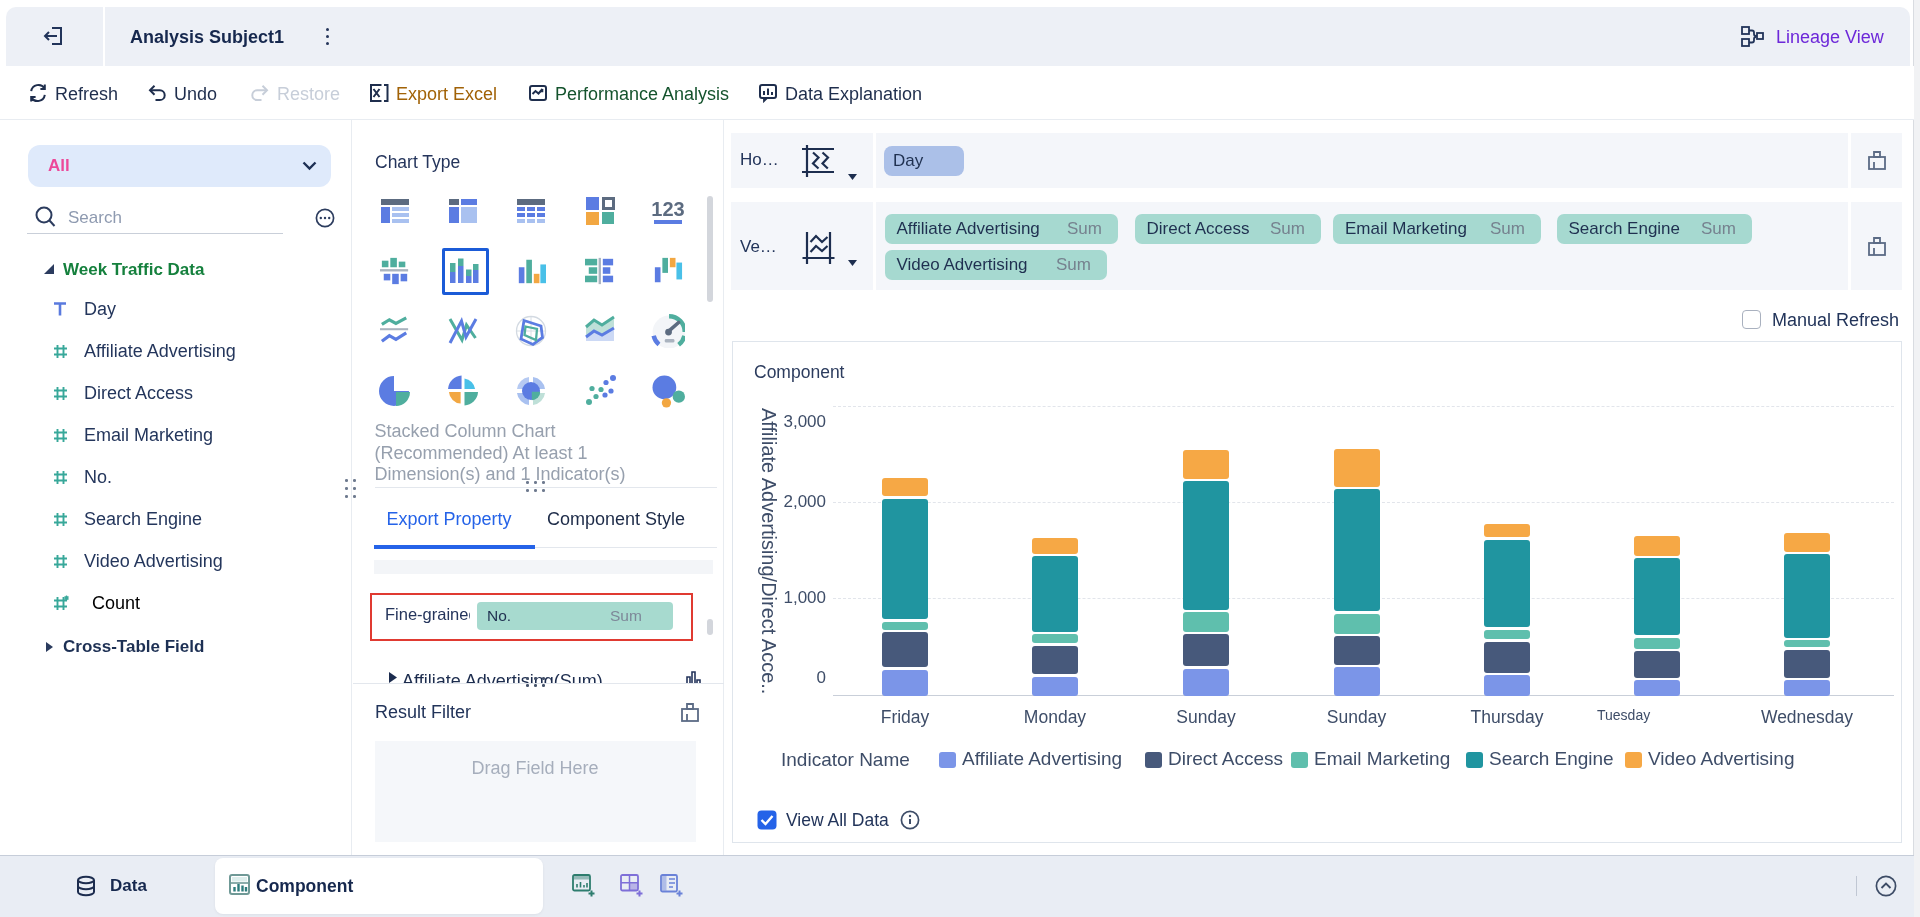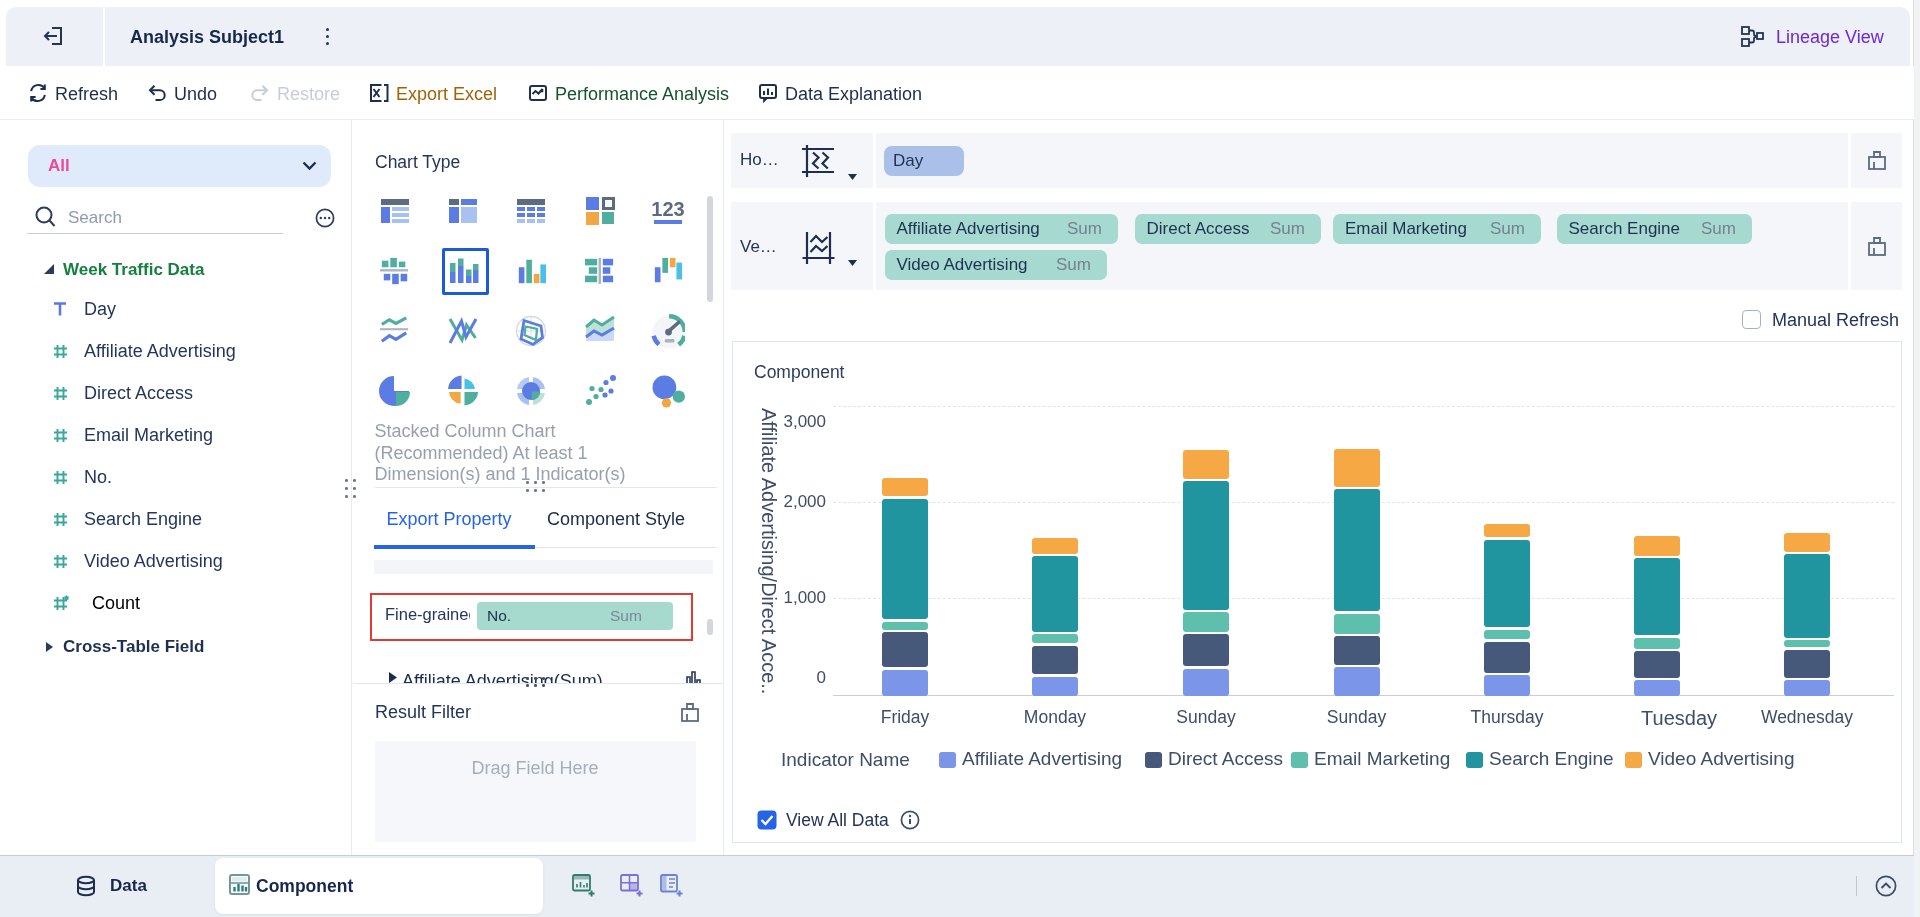--- a/index.html
+++ b/index.html
@@ -405,21 +405,21 @@
 <div class="a" style="left:1484px;top:540px;width:46px;height:87px;background:#2095a0;border-radius:3px"></div>
 <div class="a" style="left:1484px;top:629.5px;width:46px;height:9.5px;background:#5fbfad;border-radius:3px"></div>
 <div class="a" style="left:1484px;top:641.5px;width:46px;height:31.0px;background:#47597b;border-radius:3px"></div>
 <div class="a" style="left:1484px;top:675px;width:46px;height:20.5px;background:#7b95e8;border-radius:3px"></div>
 <div class="a" style="left:1447px;top:707px;width:120px;text-align:center;font-size:17.5px;color:#3e4d68">Thursday</div>
 <div class="a" style="left:1634px;top:535.5px;width:46px;height:20.0px;background:#f6a845;border-radius:3px"></div>
 <div class="a" style="left:1634px;top:557.5px;width:46px;height:77.5px;background:#2095a0;border-radius:3px"></div>
 <div class="a" style="left:1634px;top:637.5px;width:46px;height:11.0px;background:#5fbfad;border-radius:3px"></div>
 <div class="a" style="left:1634px;top:651px;width:46px;height:26.5px;background:#47597b;border-radius:3px"></div>
 <div class="a" style="left:1634px;top:679.5px;width:46px;height:16.0px;background:#7b95e8;border-radius:3px"></div>
-<div class="a" style="left:1597px;top:707px;width:120px;text-align:right;font-size:20px;color:#3e4d68">Tuesday</div>
+<div class="a" style="left:1597px;top:707px;width:120px;text-align:left;font-size:14px;color:#3e4d68">Tuesday</div>
 <div class="a" style="left:1784px;top:533px;width:46px;height:19px;background:#f6a845;border-radius:3px"></div>
 <div class="a" style="left:1784px;top:554px;width:46px;height:83.5px;background:#2095a0;border-radius:3px"></div>
 <div class="a" style="left:1784px;top:640px;width:46px;height:7px;background:#5fbfad;border-radius:3px"></div>
 <div class="a" style="left:1784px;top:649.5px;width:46px;height:28.0px;background:#47597b;border-radius:3px"></div>
 <div class="a" style="left:1784px;top:679.5px;width:46px;height:16.0px;background:#7b95e8;border-radius:3px"></div>
 <div class="a" style="left:1747px;top:707px;width:120px;text-align:center;font-size:17.5px;color:#3e4d68">Wednesday</div>
 <div class="a" style="left:781px;top:749px;font-size:19px;color:#3e4d68">Indicator Name</div>
 <div class="a" style="left:939px;top:751.5px;width:17px;height:16.5px;border-radius:3px;background:#7b95e8"></div>
 <div class="a" style="left:962px;top:748px;font-size:19px;color:#3e4d68">Affiliate Advertising</div>
 <div class="a" style="left:1145px;top:751.5px;width:17px;height:16.5px;border-radius:3px;background:#47597b"></div>

